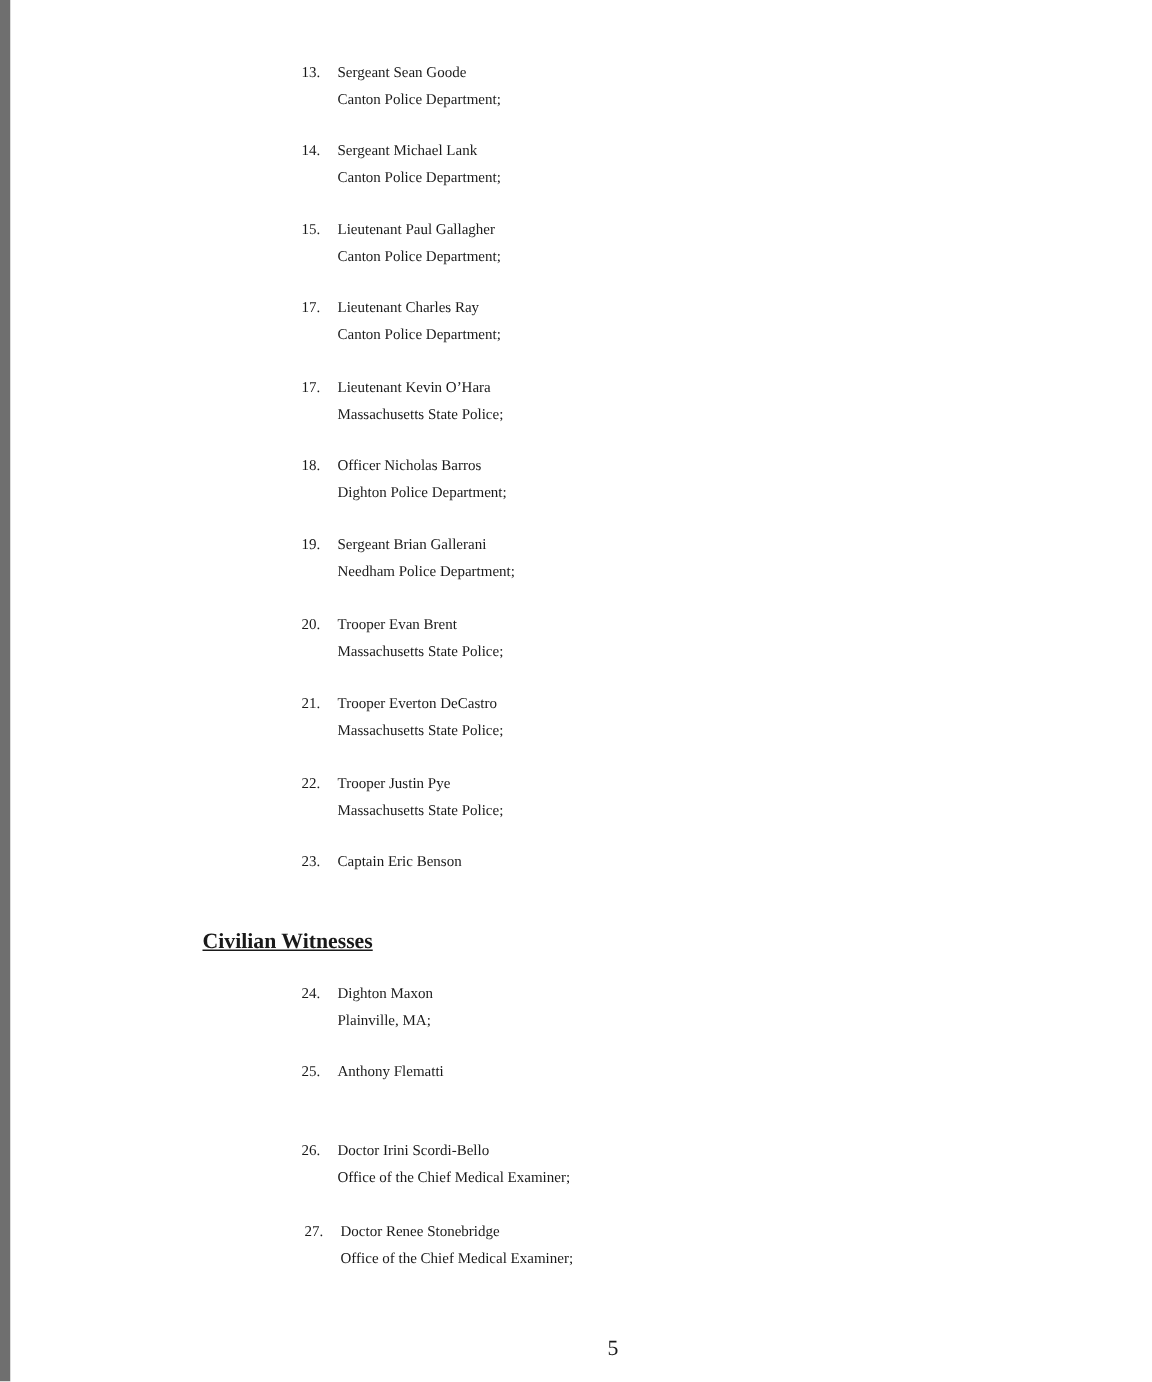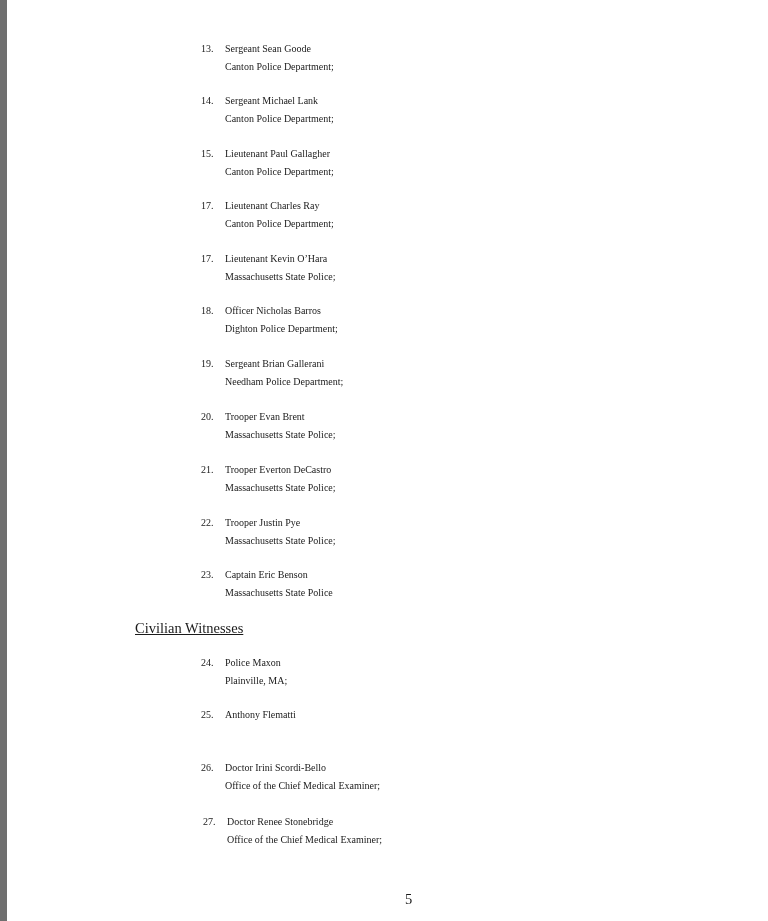--- a/index.html
+++ b/index.html
@@ -3,41 +3,41 @@
 <meta charset="utf-8">
 <style>
   html, body { margin:0; padding:0; }
   body { width:768px; height:921px; background:#ffffff; position:relative; overflow:hidden;
          font-family:"Liberation Serif", "DejaVu Serif", serif; color:#1a1a1a; }
   .edge { position:absolute; left:0; top:0; width:7px; height:921px; background:#6f6f6f; }
   .page { position:absolute; left:7px; top:0; right:0; bottom:0; background:#fff; }
   .item { position:absolute; left:201px; font-size:10px; line-height:17.5px; }
   .item .num { display:inline-block; width:24px; }
   .item .line2 { padding-left:24px; display:block; }
-  .heading { position:absolute; left:135px; top:620px; font-size:14.5px; font-weight:normal; text-decoration:underline; }
+  .heading { position:absolute; left:135px; top:620px; font-size:14.5px; font-weight:bold; text-decoration:underline; }
   .pagenum { position:absolute; left:405px; top:891px; font-size:14.5px; }
 </style>
 </head>
 <body>
 
 <div class="edge"></div>
 <div class="page"></div>
 
 <div class="item" style="top:40px"><span class="num">13.</span><span>Sergeant Sean Goode</span><span class="line2">Canton Police Department;</span></div>
 <div class="item" style="top:92px"><span class="num">14.</span><span>Sergeant Michael Lank</span><span class="line2">Canton Police Department;</span></div>
 <div class="item" style="top:145px"><span class="num">15.</span><span>Lieutenant Paul Gallagher</span><span class="line2">Canton Police Department;</span></div>
 <div class="item" style="top:197px"><span class="num">17.</span><span>Lieutenant Charles Ray</span><span class="line2">Canton Police Department;</span></div>
 <div class="item" style="top:250px"><span class="num">17.</span><span>Lieutenant Kevin O’Hara</span><span class="line2">Massachusetts State Police;</span></div>
 <div class="item" style="top:302px"><span class="num">18.</span><span>Officer Nicholas Barros</span><span class="line2">Dighton Police Department;</span></div>
 <div class="item" style="top:355px"><span class="num">19.</span><span>Sergeant Brian Gallerani</span><span class="line2">Needham Police Department;</span></div>
 <div class="item" style="top:408px"><span class="num">20.</span><span>Trooper Evan Brent</span><span class="line2">Massachusetts State Police;</span></div>
 <div class="item" style="top:461px"><span class="num">21.</span><span>Trooper Everton DeCastro</span><span class="line2">Massachusetts State Police;</span></div>
 <div class="item" style="top:514px"><span class="num">22.</span><span>Trooper Justin Pye</span><span class="line2">Massachusetts State Police;</span></div>
-<div class="item" style="top:566px"><span class="num">23.</span><span>Captain Eric Benson</span><span class="line2">Massachusetts State Police</span></div>
+<div class="item" style="top:566px"><span class="num">23.</span><span>Captain Eric Benson</span></div>
 
 <div class="heading">Civilian Witnesses</div>
 
-<div class="item" style="top:654px"><span class="num">24.</span><span>Police Maxon</span><span class="line2">Plainville, MA;</span></div>
+<div class="item" style="top:654px"><span class="num">24.</span><span>Dighton Maxon</span><span class="line2">Plainville, MA;</span></div>
 <div class="item" style="top:706px"><span class="num">25.</span><span>Anthony Flematti</span></div>
 <div class="item" style="top:759px"><span class="num">26.</span><span>Doctor Irini Scordi-Bello</span><span class="line2">Office of the Chief Medical Examiner;</span></div>
 <div class="item" style="top:813px;left:203px"><span class="num">27.</span><span>Doctor Renee Stonebridge</span><span class="line2">Office of the Chief Medical Examiner;</span></div>
 
 <div class="pagenum">5</div>
 
 </body></html>

